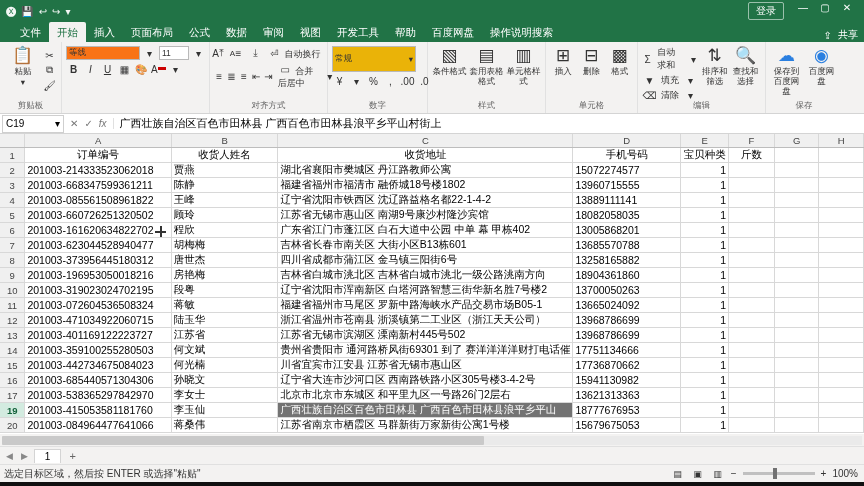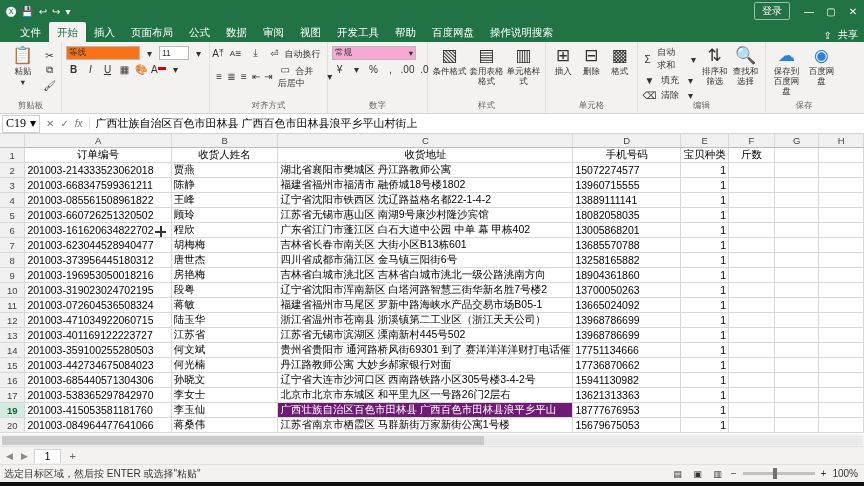--- a/index.html
+++ b/index.html
@@ -16,21 +16,21 @@
     display:flex; align-items:center; position:relative;
     font-size:10px;
   }
   .titlebar .qat { display:flex; align-items:center; gap:5px; padding-left:6px; }
   .titlebar .qat span { font-size:10px; opacity:.95; }
   .titlebar .title {
     position:absolute; left:0; right:0; text-align:center; font-size:10px;
     pointer-events:none;
   }
   .titlebar .right {
-    margin-left:auto; display:flex; align-items:center; gap:8px; 
+    margin-left:auto; display:flex; gap:8px; padding-right:6px;
     z-index:2;
   }
   .titlebar .signin {
     border:1px solid rgba(255,255,255,.55); border-radius:2px;
     padding:1px 7px; font-size:10px;
   }
   .winbtns { display:flex; }
   .winbtns i { width:22px; text-align:center; font-style:normal; font-size:10px; }
 
   
@@ -75,31 +75,31 @@
   .fontsize {
     width:30px; height:14px; background:#fff; border:1px solid #b9b9b9;
     font-size:8.5px; padding:0 2px; display:flex; align-items:center;
   }
   .bold { font-weight:bold; }
   .ital { font-style:italic; }
   .und { text-decoration:underline; }
   .swatch { width:11px; height:3px; display:block; margin-top:-1px; }
 
   .numfmt {
-    width:84px; height:14px; background:#f9a8d4; border:1px solid #b9b9b9;
-    font-size:8.5px; padding:0 2px; display:flex; align-items:center;
+    width:84px; height:14px; background:#eab308; border:1px solid #b9b9b9;
+    font-size:8.5px; padding:12px 2px; display:flex; align-items:center;
     justify-content:space-between;
   }
 
   
   .fbar { height:20px; background:#fff; border-bottom:1px solid #d4d4d4;
           display:flex; align-items:center; font-size:11px; }
-  .namebox { width:38px; height:18px; border:1px solid #cfcfcf; margin-left:2px;
+  .namebox { width:62px; height:18px; border:1px solid #cfcfcf; margin-left:2px;
              display:flex; align-items:center; justify-content:space-between;
-             padding:0 3px; font-size:12px;font-family:Liberation Serif, serif; }
+             padding:0 3px; font-size:10px; }
   .fbtns { display:flex; gap:6px; padding:0 6px; color:#777; font-size:10px;
            border-right:1px solid #e0e0e0; margin-right:4px;}
   .finput { flex:1; font-size:11px; color:#000; padding-left:2px; white-space:nowrap;
             overflow:hidden; }
 
   
   .gridwrap { position:relative; height:300px; background:#fff; overflow:hidden; }
   table.grid { border-collapse:collapse; table-layout:fixed; font-size:10.5px; }
   table.grid th, table.grid td {
     border-right:1px solid #d8d8d8; border-bottom:1px solid #d8d8d8;
@@ -113,21 +113,21 @@
   td.rowhdr {
     width:26px; background:#f0f0f0; color:#444; text-align:center; font-size:9.5px;
     border-right:1px solid #bdbdbd;
   }
   .cA { width:148px; } .cB { width:112px; } .cC { width:248px; }
   .cD { width:112px; } .cE { width:48px; } .cF { width:48px; }
   .cG { width:48px; } .cH { width:48px; }
   td.num { text-align:right; padding-right:4px; }
   th.selcol { background:#d3ebe0; color:#13613a; font-weight:bold; }
   td.selrowhdr { background:#d3ebe0; color:#13613a; font-weight:bold; }
-  tr.sel td.c-sel { background:#701a75; color:#fff; }
+  tr.sel td.c-sel { background:#737373; color:#fff; }
 
   
   .cursor { position:absolute; width:11px; height:11px; pointer-events:none; }
   .cursor:before, .cursor:after {
     content:""; position:absolute; background:#333;
   }
   .cursor:before { left:5px; top:0; width:1.5px; height:11px; }
   .cursor:after  { left:0; top:5px; width:11px; height:1.5px; }
 
   
@@ -556,21 +556,21 @@
             <td class="cD">17751134666</td>
             <td class="cE num">1</td>
             <td class="cF"></td>
             <td class="cG"></td>
             <td class="cH"></td>
           </tr>
           <tr>
             <td class="rowhdr">15</td>
             <td class="cA">201003-442734675084023</td>
             <td class="cB">何光楠</td>
-            <td class="cC">丹江路教师公寓 大妙乡郝家银行对面</td>
+            <td class="cC">川省宜宾市江安县 江苏省无锡市惠山区</td>
             <td class="cD">17736870662</td>
             <td class="cE num">1</td>
             <td class="cF"></td>
             <td class="cG"></td>
             <td class="cH"></td>
           </tr>
           <tr>
             <td class="rowhdr">16</td>
             <td class="cA">201003-685440571304306</td>
             <td class="cB">孙晓文</td>

